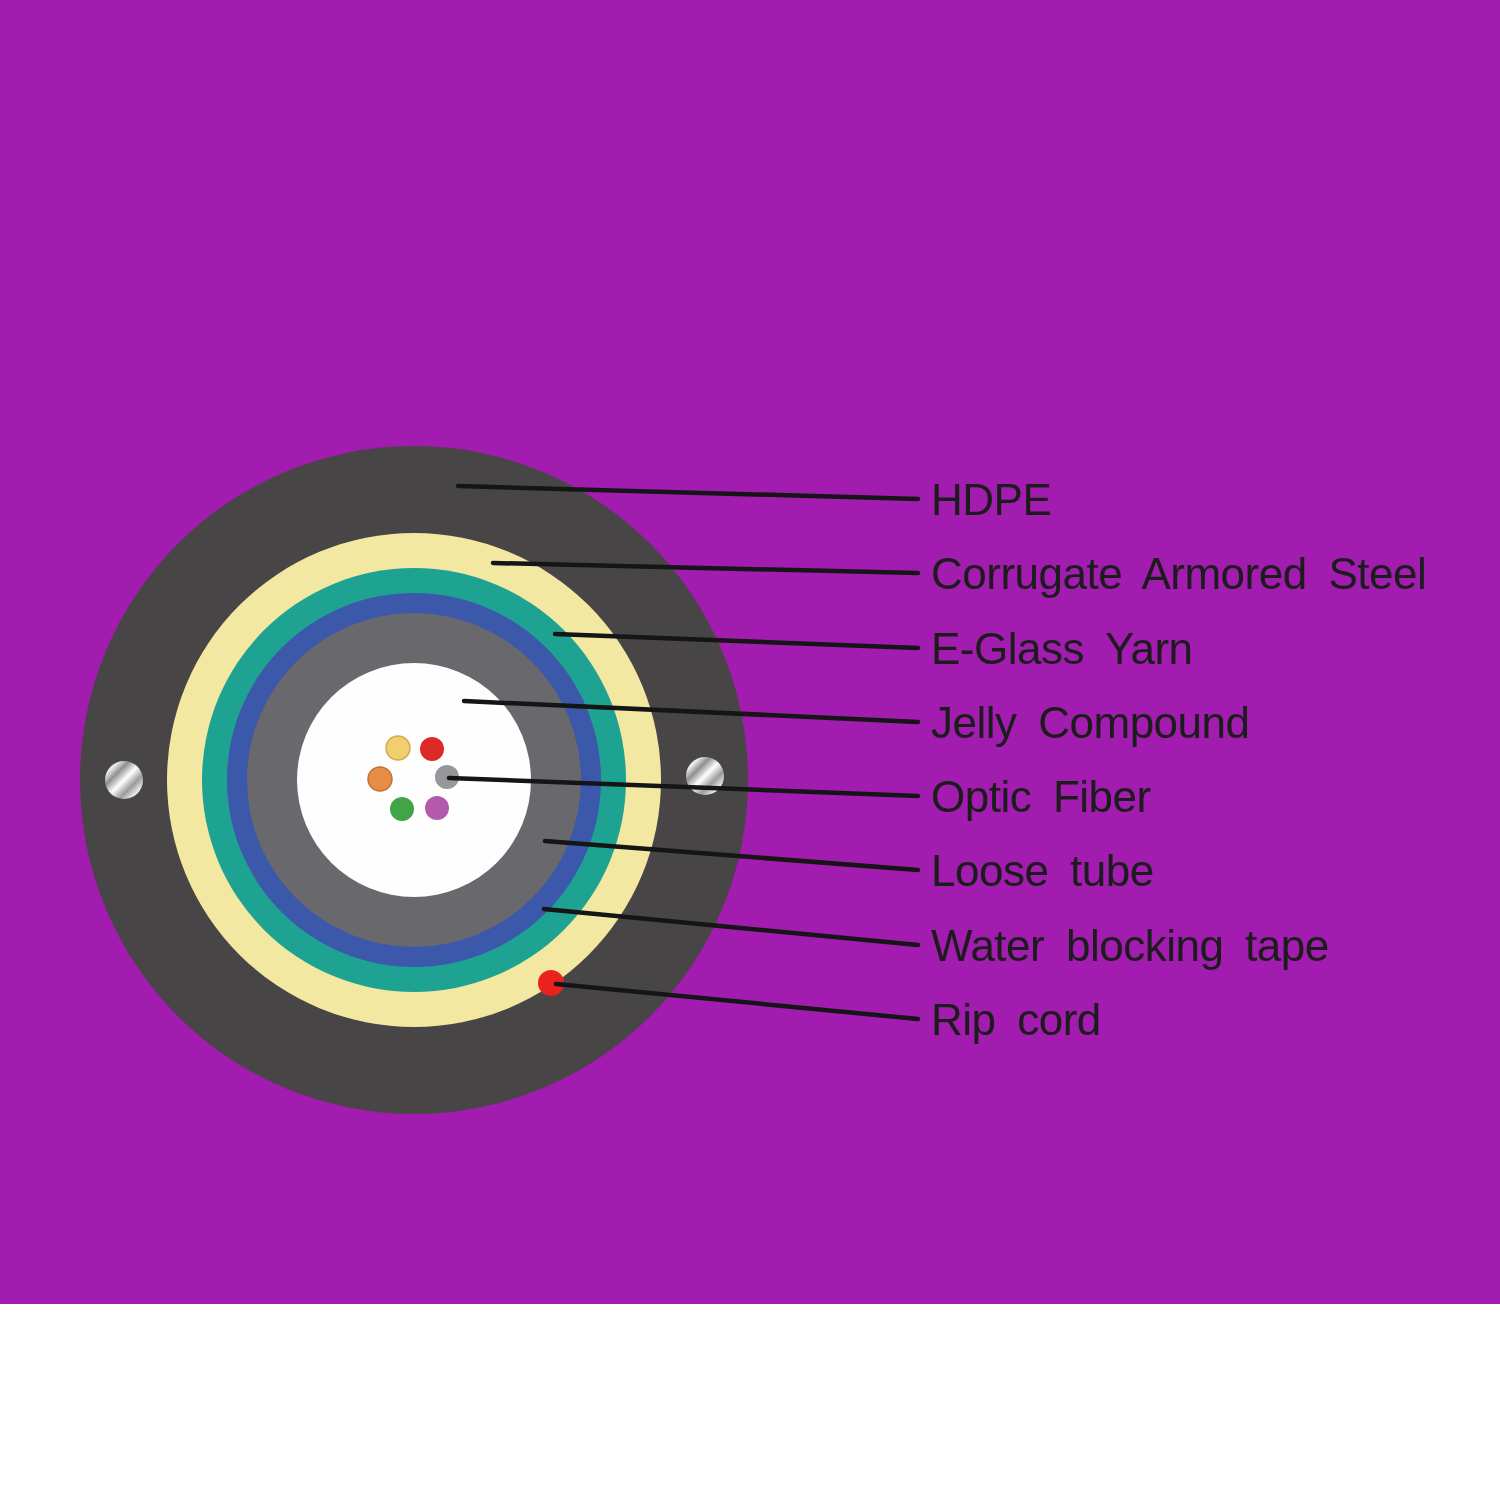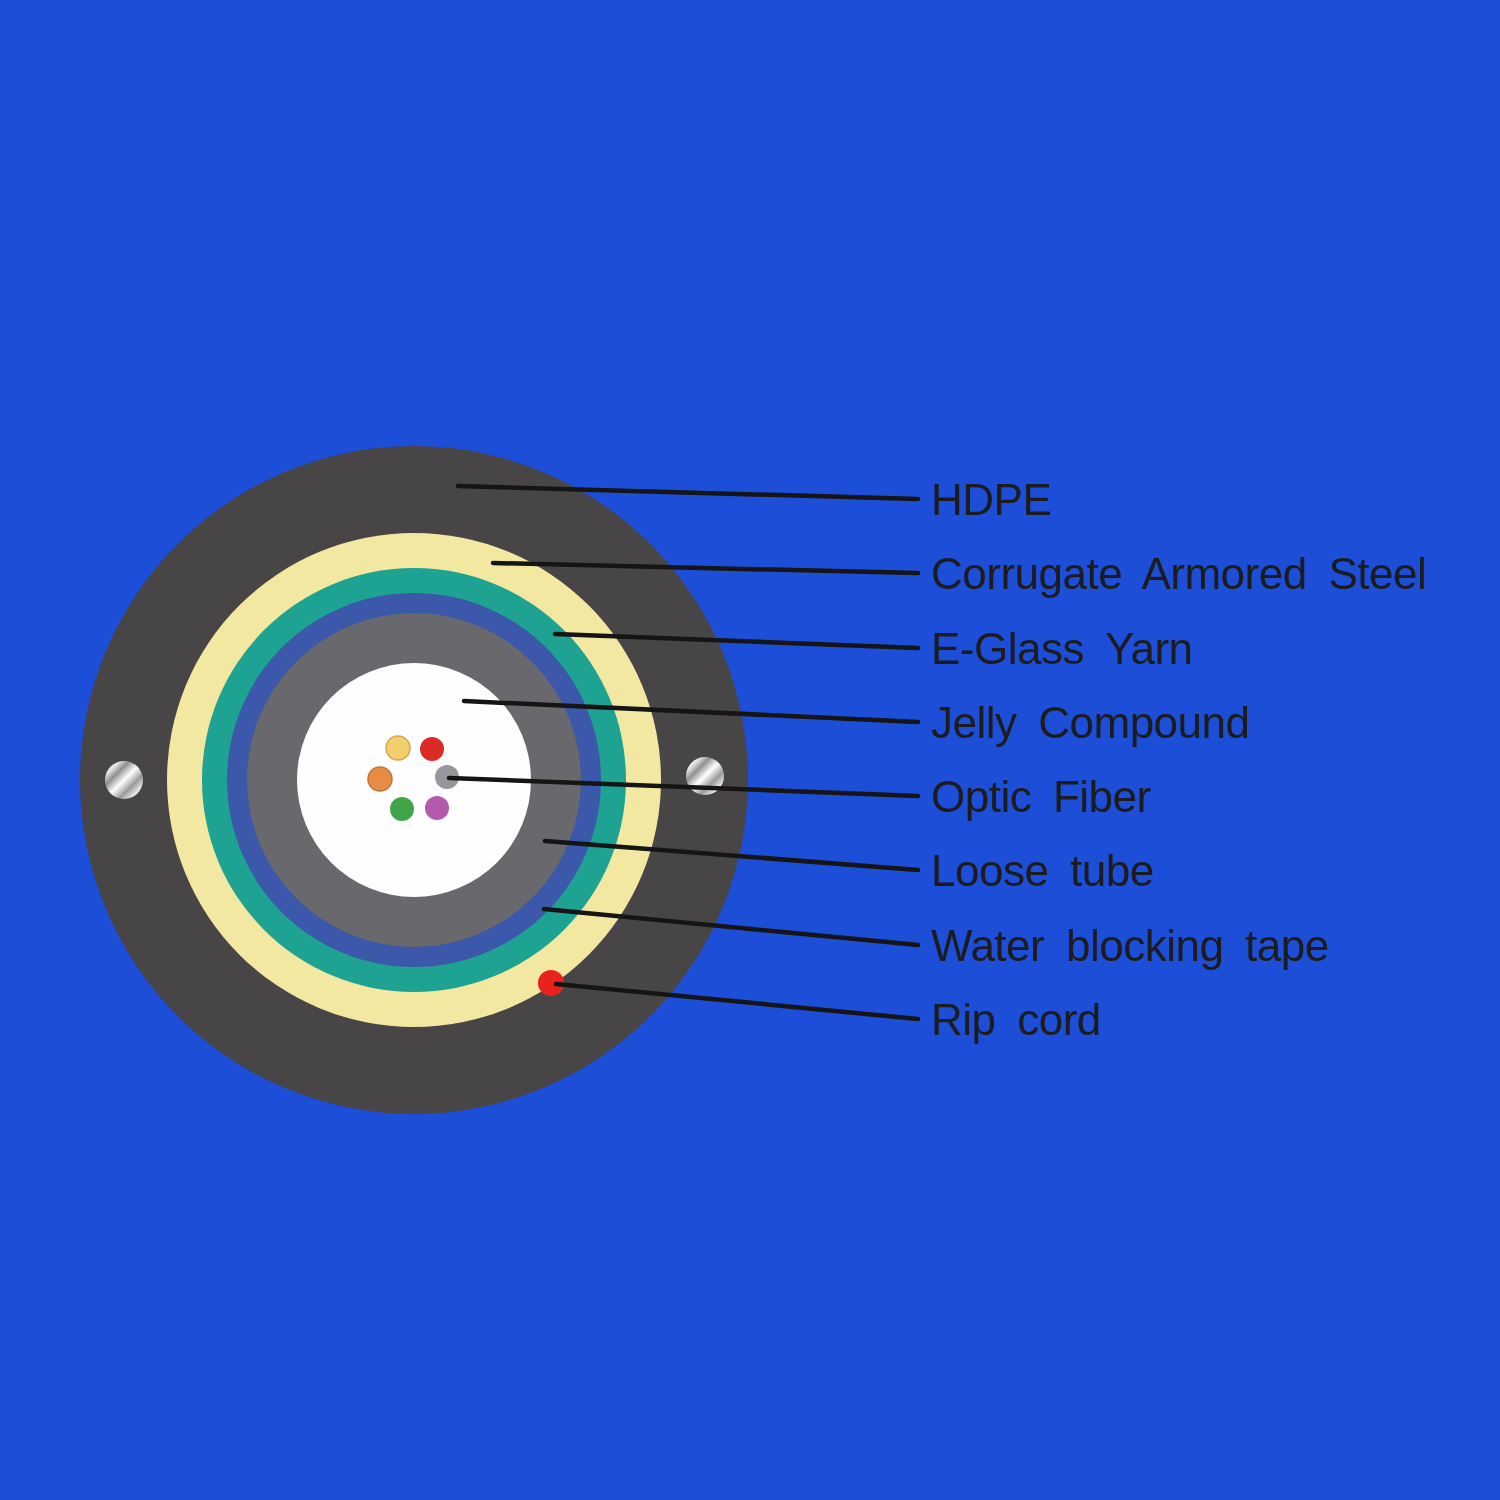--- a/index.html
+++ b/index.html
@@ -3,22 +3,22 @@
 <meta charset="utf-8">
 <style>
   html, body {
     margin: 0;
     padding: 0;
     background: #ffffff;
   }
   .canvas {
     position: relative;
     width: 1500px;
-    height: 1500px;
-    background: #1d4ed8;
+    height: 1304px;
+    background: #a21caf;
     overflow: hidden;
   }
   svg text {
     font-family: "Liberation Sans", sans-serif;
     font-size: 44px;
     letter-spacing: -0.5px;
     word-spacing: 10px;
   }
 </style>
 </head>

